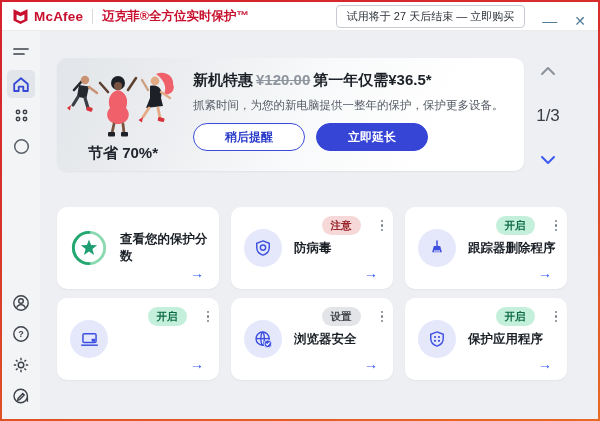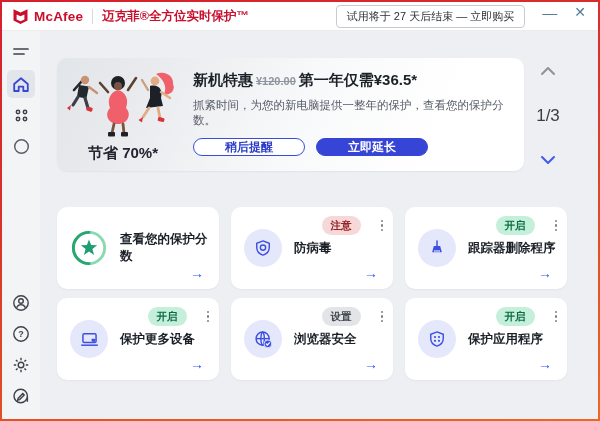--- a/index.html
+++ b/index.html
@@ -11,21 +11,21 @@
     padding:2px; }
   .win { width:100%; height:100%; background:#fff; display:flex; flex-direction:column; overflow:hidden; }
 
   
   .header { height:29px; background:#fff; display:flex; align-items:center; flex-shrink:0;
     border-bottom:1px solid #ececec; padding:0 12px 0 10px; }
   .logo-wrap { display:flex; align-items:center; gap:5px; }
   .brand { color:#c8102e; font-weight:bold; font-size:13.5px; letter-spacing:.2px; }
   .hdr-divider { width:1px; height:15px; background:#d9d9d9; margin:0 9px; }
   .product-title { color:#c8102e; font-weight:bold; font-size:12.5px; }
-  .hdr-right { margin-left:auto; display:flex; align-items:flex-start; gap:17px; }
+  .hdr-right { margin-left:auto; display:flex; align-items:flex-end; gap:17px; }
   .trial-btn { border:1px solid #c7cbd1; border-radius:4px; background:#fff;
     font-size:11px; color:#2b3138; padding:3px 10px; font-weight:500; cursor:pointer; }
   .win-btn { color:#517d99; font-size:14px; line-height:1; cursor:pointer; font-weight:bold; }
   .win-btn.min { letter-spacing:0; font-weight:normal; font-size:15px; }
 
   
   .body { flex:1; display:flex; min-height:0; }
   .sidebar { width:38px; background:#f3f4f6; display:flex; flex-direction:column; align-items:center;
     padding:8px 0 6px; flex-shrink:0; }
   .side-ic { width:28px; height:28px; display:flex; align-items:center; justify-content:center;
@@ -40,24 +40,24 @@
   .banner-row { display:flex; }
   .banner { width:467px; height:113px; border-radius:10px;
     background:linear-gradient(115deg,#e2e5e9 0%,#e9ebee 20%,#f8f9fa 52%,#ffffff 80%);
     box-shadow:0 1px 2px rgba(30,40,60,.06);
     display:flex; overflow:hidden; }
   .illus-col { width:132px; flex-shrink:0; display:flex; flex-direction:column; align-items:center;
     justify-content:flex-end; padding-bottom:8px;text-align:center; }
   .savings { font-size:15px; font-weight:bold; color:#21262e; margin-top:2px; }
   .banner-content { flex:1; padding:13px 10px 0 4px; }
   .banner-title { font-size:15px; font-weight:bold; color:#1c2128; white-space:nowrap; }
-  .old-price { color:#8e959e; text-decoration:line-through; font-size:11px; font-weight:600; margin:0 3px; }
+  .old-price { color:#8e959e; text-decoration:line-through; font-size:15px; font-weight:600; margin:0 3px; }
   .banner-desc { font-size:11.5px; color:#555c66; margin-top:8px; }
   .banner-btns { display:flex; gap:11px; margin-top:10px; }
-  .pill { height:18px; min-width:112px; border-radius:14px; font-size:12px; font-weight:bold;
+  .pill { height:28px; min-width:112px; border-radius:14px; font-size:12px; font-weight:bold;
     display:flex; align-items:center; justify-content:center; cursor:pointer; }
   .pill.outline { background:#fff; border:1.5px solid #3a4cd9; color:#2c3ec9; }
   .pill.fill { background:#3745d6; border:1.5px solid #3745d6; color:#fff; }
 
   .carousel-col { width:48px; height:113px; display:flex; flex-direction:column; align-items:center;
     justify-content:space-between; padding:8px 0 6px; }
   .chev { cursor:pointer; display:block; }
   .page-ind { font-size:17px; color:#3a3f45; }
 
   
@@ -204,21 +204,21 @@
                 <path d="M97 24 L106 30" stroke="#e3ab85" stroke-width="2.4" stroke-linecap="round"></path>
                 <path d="M85 40 l-6 9 M94 40 l2 10" stroke="#e3ab85" stroke-width="2.8" stroke-linecap="round"></path>
                 <path d="M79 49 l-4.5 3 3.5 2.5z" fill="#d8323c"></path>
                     <rect x="94" y="49.5" width="6.5" height="4" rx="1" fill="#d8323c" transform="rotate(14 97 51)"></rect>
               </g>
             </svg>
             <div class="savings">节省 70%*</div>
           </div>
           <div class="banner-content">
             <div class="banner-title"><span>新机特惠</span><span class="old-price">¥120.00</span><span>第一年仅需¥36.5*</span></div>
-            <div class="banner-desc">抓紧时间，为您的新电脑提供一整年的保护，查看您的保护分数。</div>
+            <div class="banner-desc">抓紧时间，为您的新电脑提供一整年的保护，保护更多设备。</div>
             <div class="banner-btns">
               <button class="pill outline">稍后提醒</button>
               <button class="pill fill">立即延长</button>
             </div>
 
           </div>
         </div>
 
         <div class="carousel-col">
           <svg class="chev" width="16" height="10" viewBox="0 0 16 10">
@@ -309,21 +309,20 @@
     <div class="card-main">
       <span class="card-icon">
                   <svg width="21" height="21" viewBox="0 0 24 24">
                     <g fill="none" stroke="#3c4fe0" stroke-width="1.7">
                       <rect x="4.5" y="5.5" width="15" height="10" rx="1.5"></rect>
                       <path d="M2.5 18.5h19"></path>
                     </g>
                     <rect x="14.5" y="11" width="4" height="3.6" rx="0.8" fill="#3c4fe0"></rect>
                   </svg>
                 </span>
-      <span class="card-title">保护更多设备</span>
     </div>
     <span class="card-arrow">→</span>
   </div>
 
   <div class="card">
     <div class="card-top">
       <span class="badge setup">设置</span>
       <span class="dots">
                   <i></i>
                   <i></i>

